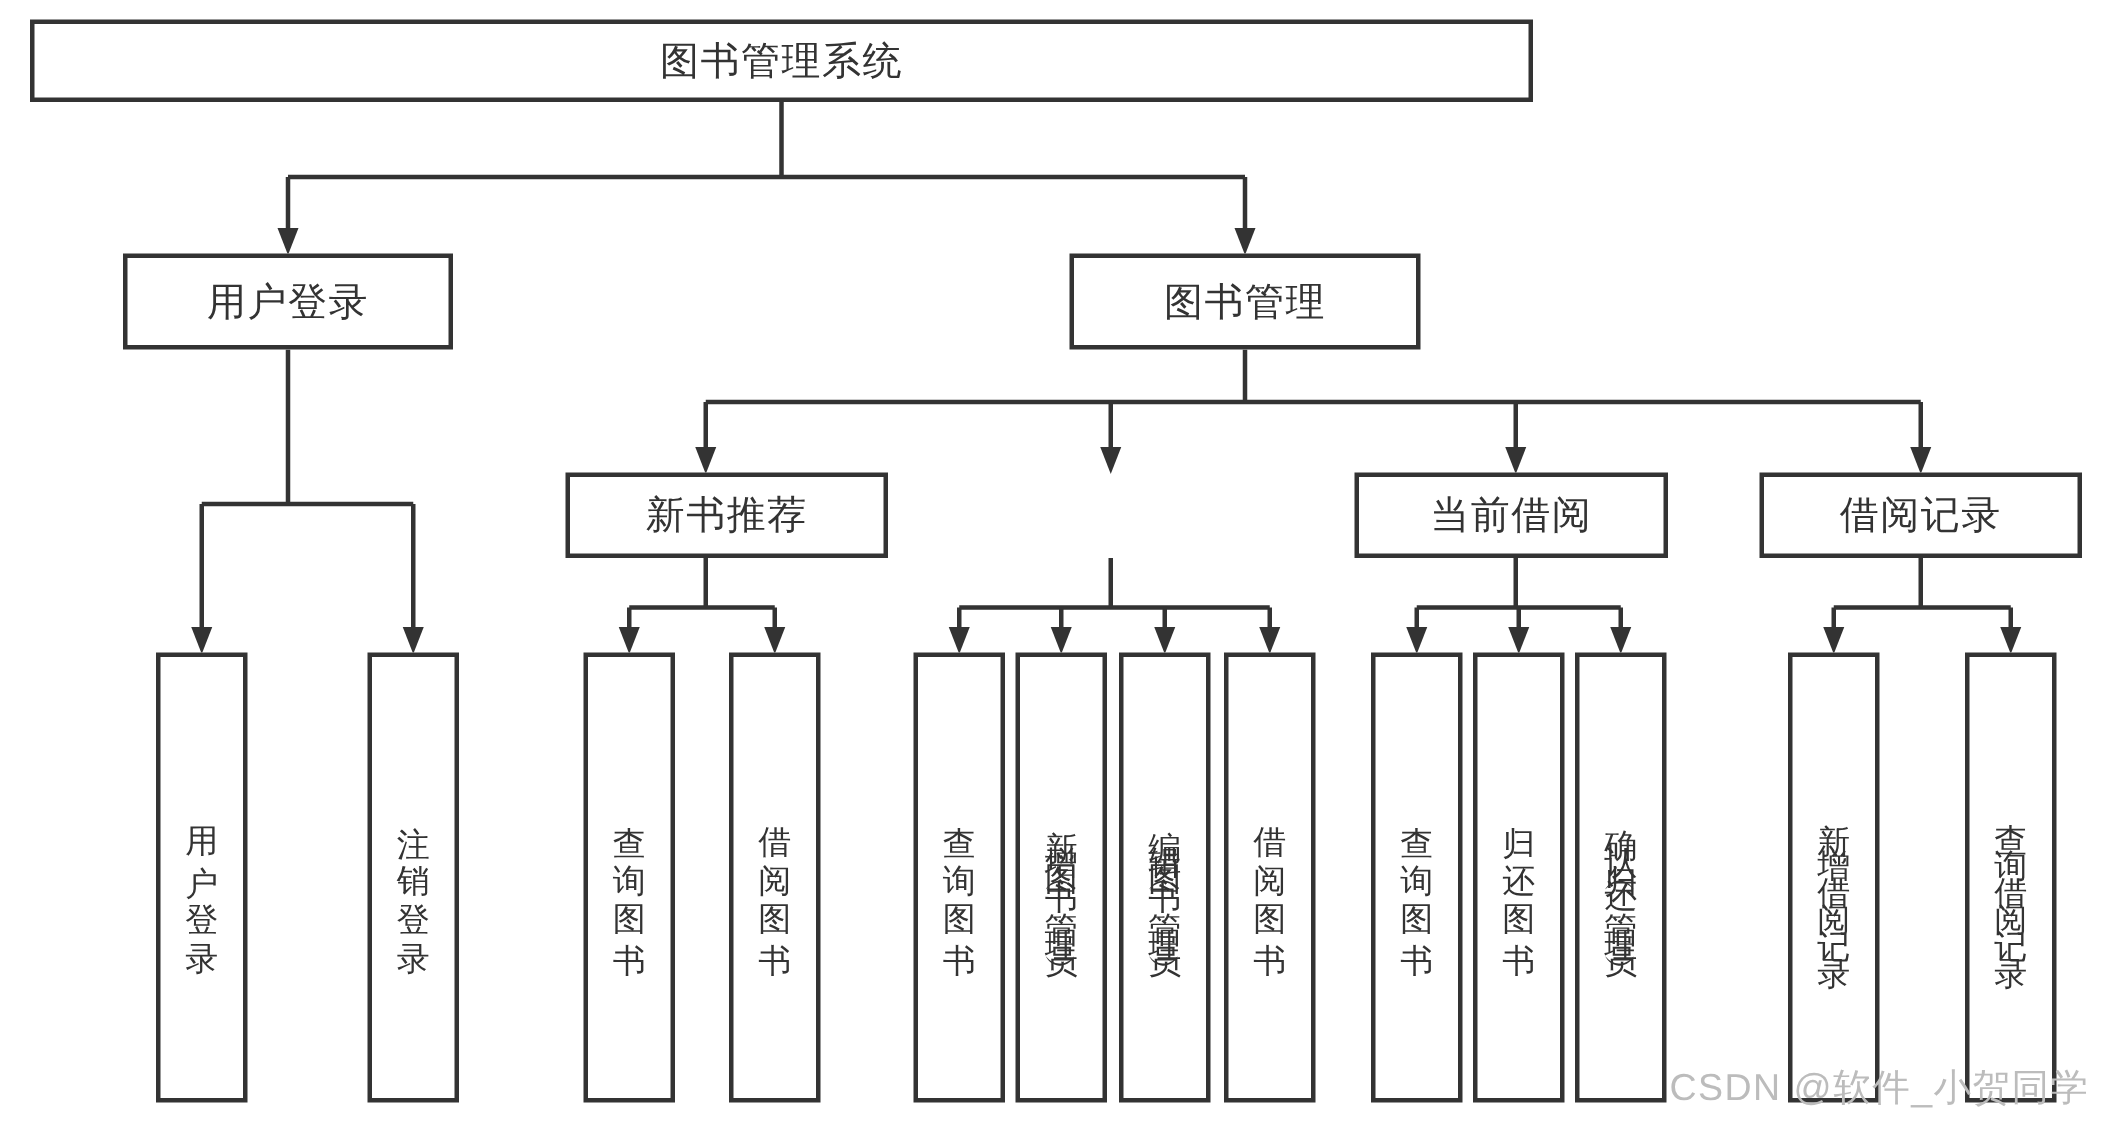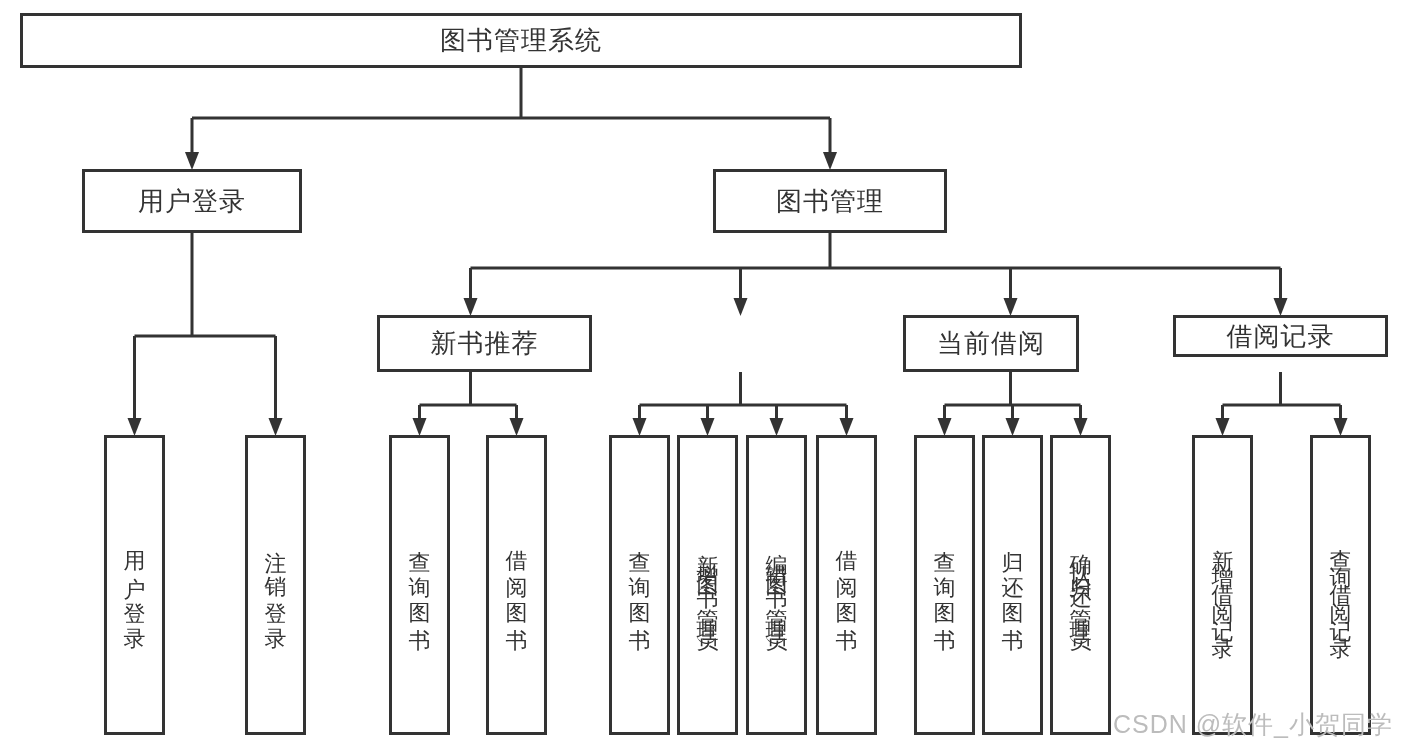--- a/index.html
+++ b/index.html
@@ -33,22 +33,22 @@
   }
   .v-short{letter-spacing:26px;}
   .v-mid{letter-spacing:18px;}
   .v-long{letter-spacing:11px;}
   
   .n-root{left:20px;top:13px;width:1002px;height:55px;}
   .n-user{left:82px;top:169px;width:220px;height:64px;}
   .n-book{left:713px;top:169px;width:234px;height:64px;}
   .n-l3-0{left:363px;top:315px;width:215px;height:57px;margin-left:14px;}
   .n-l3-1{left:633px;top:315px;width:215px;height:57px;}
-  .n-l3-2{left:903px;top:315px;width:176px;height:57px;}
-  .n-l3-3{left:1173px;top:315px;width:215px;height:42px;}
+  .n-l3-2{left:903px;top:315px;width:209px;height:57px;}
+  .n-l3-3{left:1173px;top:315px;width:215px;height:57px;}
   .lf-0{left:104px;}  .lf-1{left:245px;}
   .lf-2{left:389px;}  .lf-3{left:486px;}
   .lf-4{left:609px;}  .lf-5{left:677px;}
   .lf-6{left:746px;}  .lf-7{left:816px;}
   .lf-8{left:914px;}  .lf-9{left:982px;}  .lf-10{left:1050px;}
   .lf-11{left:1192px;} .lf-12{left:1310px;}
   .watermark{
     position:absolute;
     right:12px;bottom:6px;
     font-size:25px;

